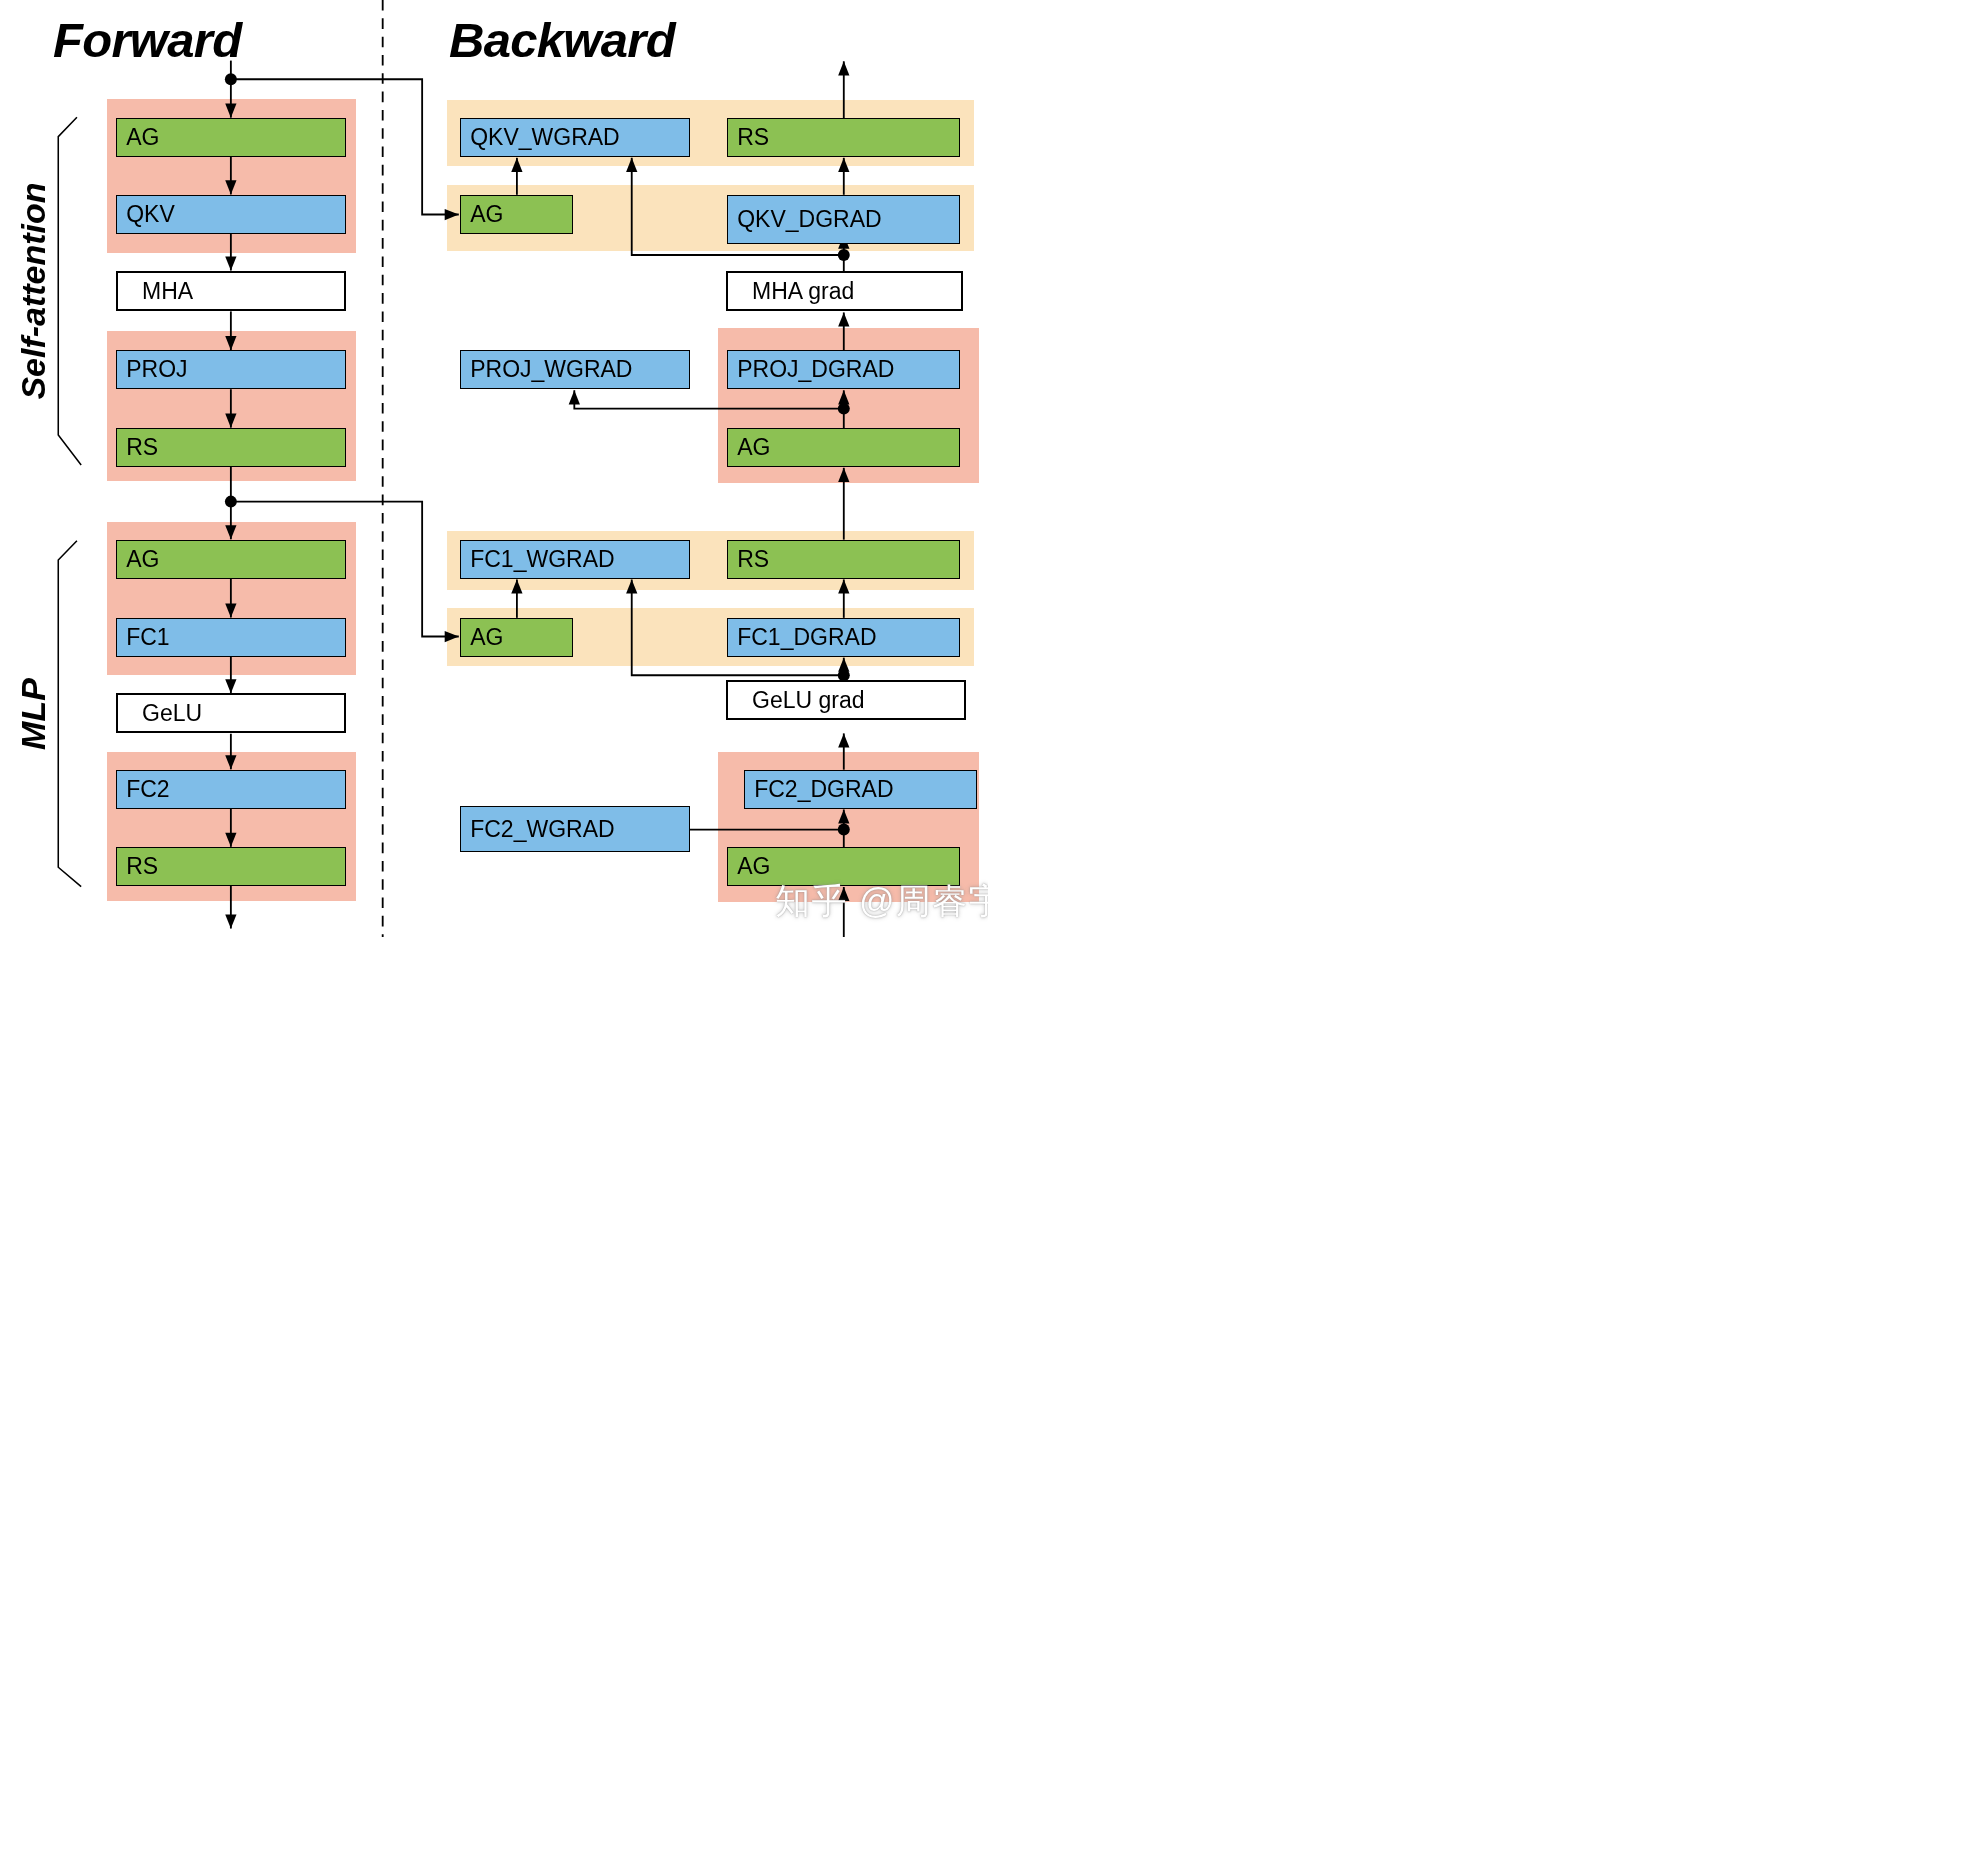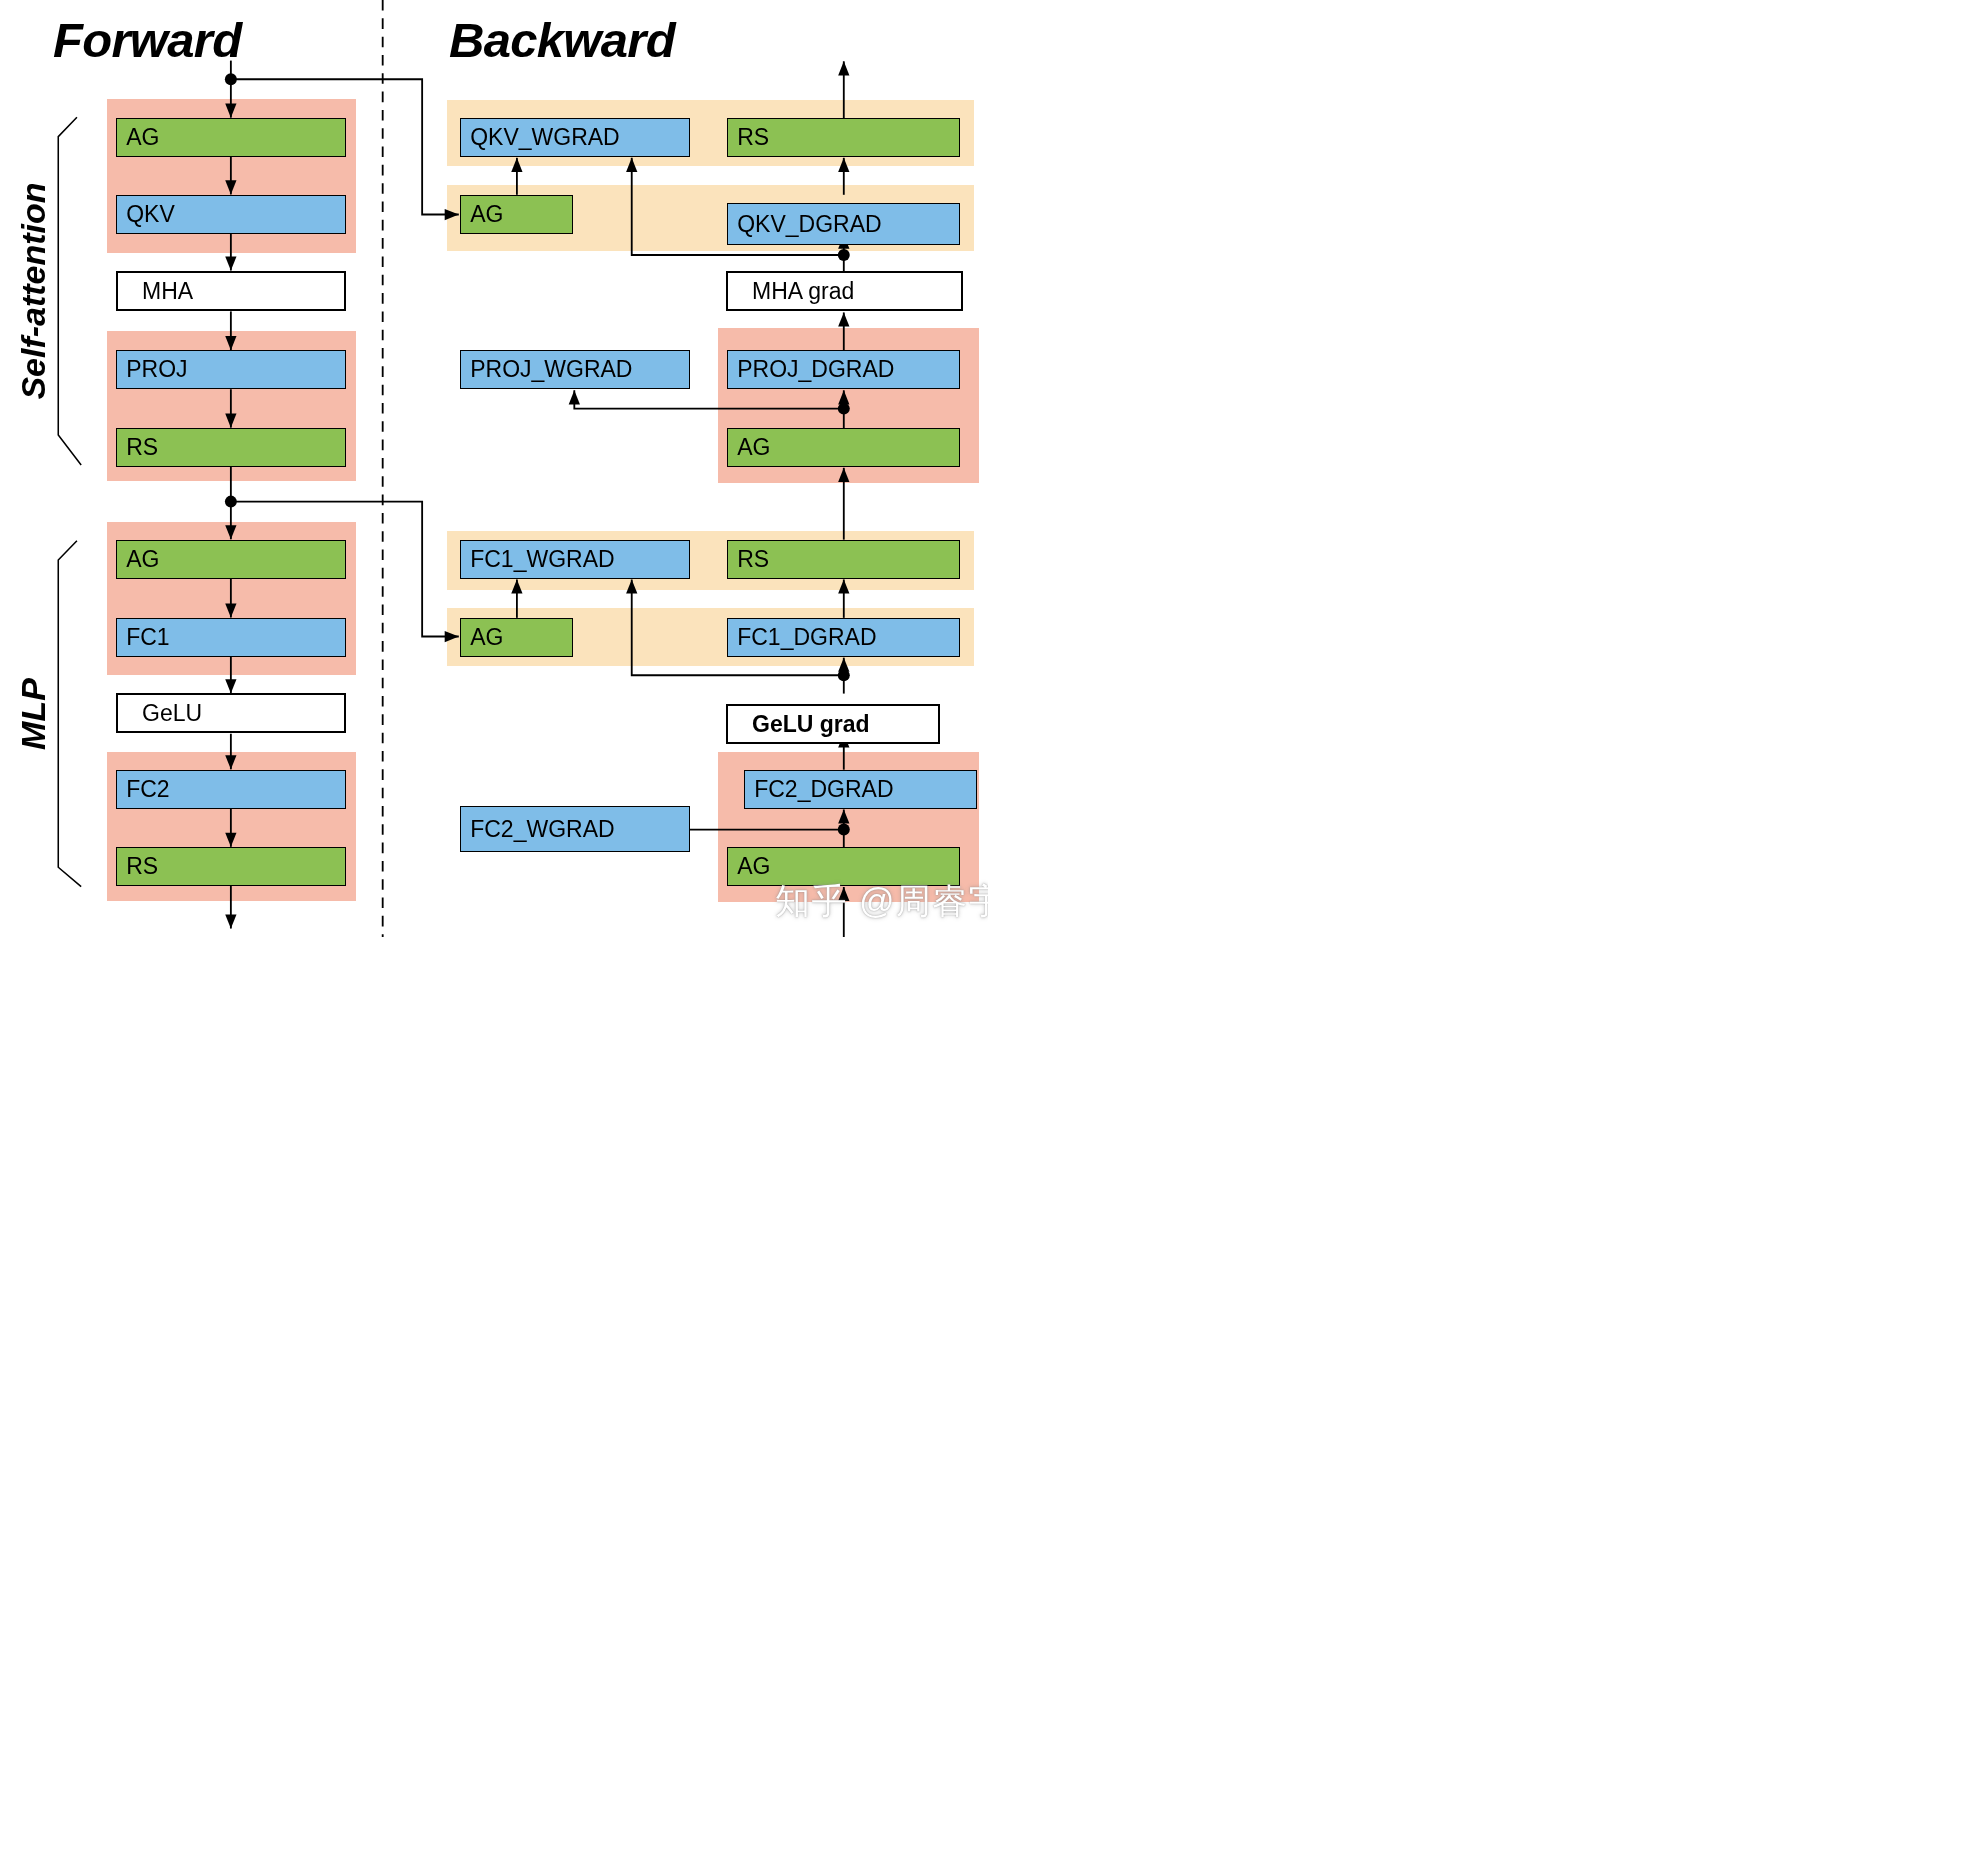--- a/index.html
+++ b/index.html
@@ -136,30 +136,30 @@
   <div class="box green" style="left:116px;top:428px;width:230px;height:39px;">RS</div>
   <div class="box green" style="left:116px;top:540px;width:230px;height:39px;">AG</div>
   <div class="box blue" style="left:116px;top:618px;width:230px;height:39px;">FC1</div>
   <div class="box white" style="left:116px;top:693px;width:230px;height:40px;">GeLU</div>
   <div class="box blue" style="left:116px;top:770px;width:230px;height:39px;">FC2</div>
   <div class="box green" style="left:116px;top:847px;width:230px;height:39px;">RS</div>
 
   <div class="box blue" style="left:460px;top:118px;width:230px;height:39px;">QKV_WGRAD</div>
   <div class="box green" style="left:727px;top:118px;width:233px;height:39px;">RS</div>
   <div class="box green" style="left:460px;top:195px;width:113px;height:39px;">AG</div>
-  <div class="box blue" style="left:727px;top:203px;width:233px;height:42px;">QKV_DGRAD</div>
+  <div class="box blue" style="left:727px;top:195px;width:233px;height:49px;">QKV_DGRAD</div>
   <div class="box white" style="left:726px;top:271px;width:237px;height:40px;">MHA grad</div>
   <div class="box blue" style="left:460px;top:350px;width:230px;height:39px;">PROJ_WGRAD</div>
   <div class="box blue" style="left:727px;top:350px;width:233px;height:39px;">PROJ_DGRAD</div>
   <div class="box green" style="left:727px;top:428px;width:233px;height:39px;">AG</div>
   <div class="box blue" style="left:460px;top:540px;width:230px;height:39px;">FC1_WGRAD</div>
   <div class="box green" style="left:727px;top:540px;width:233px;height:39px;">RS</div>
   <div class="box green" style="left:460px;top:618px;width:113px;height:39px;">AG</div>
   <div class="box blue" style="left:727px;top:618px;width:233px;height:39px;">FC1_DGRAD</div>
-  <div class="box white" style="left:726px;top:704px;width:214px;height:40px;font-weight:bold;">GeLU grad</div>
+  <div class="box white" style="left:726px;top:680px;width:240px;height:40px;">GeLU grad</div>
   <div class="box blue" style="left:460px;top:806px;width:230px;height:46px;">FC2_WGRAD</div>
   <div class="box blue" style="left:744px;top:770px;width:233px;height:39px;">FC2_DGRAD</div>
   <div class="box green" style="left:727px;top:847px;width:233px;height:39px;">AG</div>
 
   <div id="watermark" style="left:775px;top:878px;">知乎 @周睿宇</div>
 
 </div>
 
 
 </body></html>

